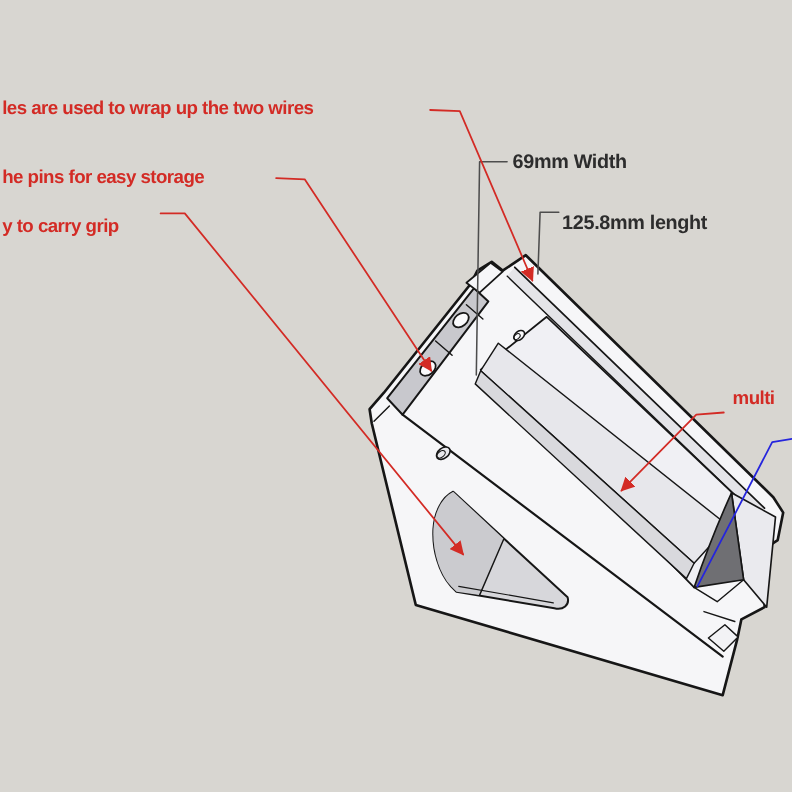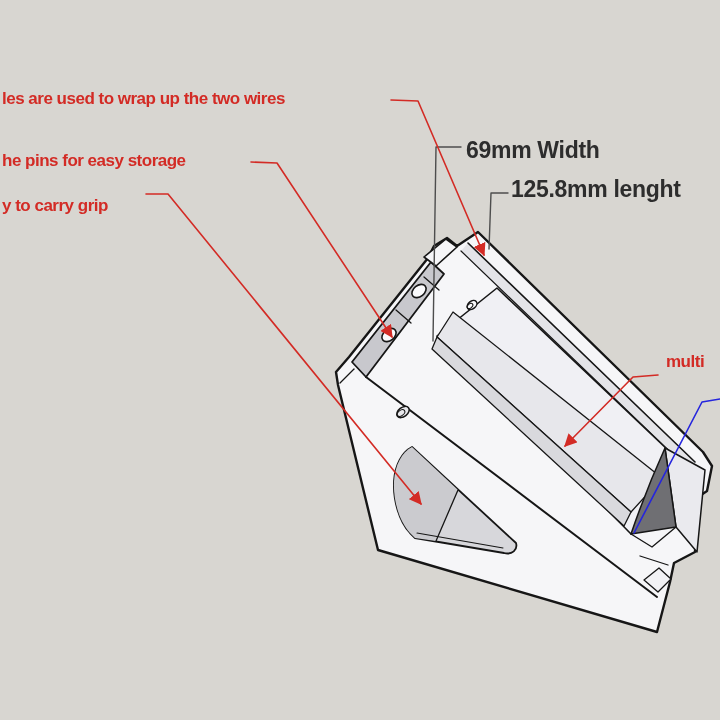--- a/index.html
+++ b/index.html
@@ -3,21 +3,21 @@
 <meta charset="utf-8">
 <style>
   html,body{margin:0;padding:0;}
   body{width:720px;height:720px;overflow:hidden;background:#d8d6d1;
        font-family:"Liberation Sans", sans-serif;}
   .stage{position:relative;width:720px;height:720px;background:#d8d6d1;}
   .stage svg{position:absolute;left:0;top:0;}
   .lbl{position:absolute;white-space:nowrap;font-weight:bold;
        font-size:17px;letter-spacing:-0.5px;line-height:1.15;}
   .lbl.red{color:#d32b25;}
-  .lbl.dark{color:#2d2d2d;font-size:23px;letter-spacing:-0.3px;}
+  .lbl.dark{color:#2d2d2d;font-size:18px;letter-spacing:-0.3px;}
 </style>
 </head>
 <body>
 
 <div class="stage">
 
   <svg width="720" height="720" viewBox="0 0 720 720">
     <defs>
       <marker id="arr" viewBox="0 0 10 10" refX="9" refY="5" markerWidth="8" markerHeight="8" orient="auto">
         <path d="M0,0 L10,5 L0,10 Z" fill="#d32b25"></path>
@@ -84,14 +84,14 @@
   <div class="lbl red" style="left:2px;top:89px;">les are used to wrap up the two wires</div>
 
   <div class="lbl red" style="left:2px;top:151px;">he pins for easy storage</div>
 
   <div class="lbl red" style="left:2px;top:185px;margin-top:11px;">y to carry grip</div>
 
   <div class="lbl red" style="left:666px;top:352px;">multi</div>
 
   <div class="lbl dark" style="left:466px;top:137px;">69mm Width</div>
 
-  <div class="lbl dark" style="left:511px;top:176px;">125.8mm lenght</div>
+  <div class="lbl dark" style="left:511px;top:192px;">125.8mm lenght</div>
 </div>
 
 </body></html>

